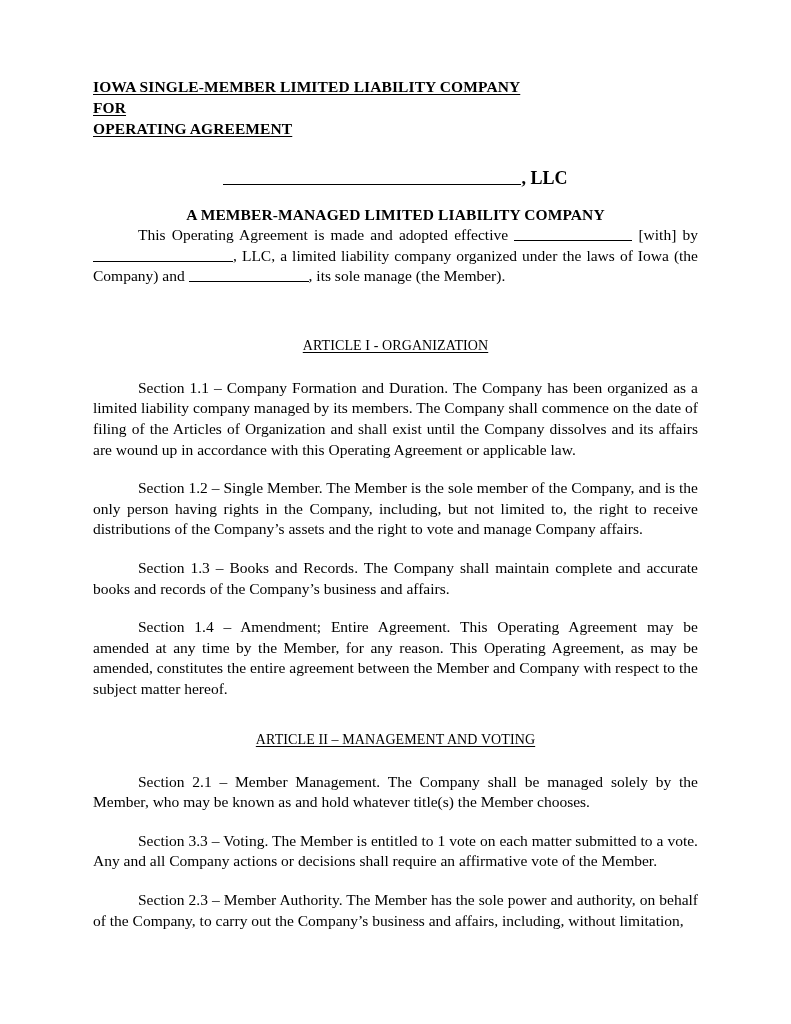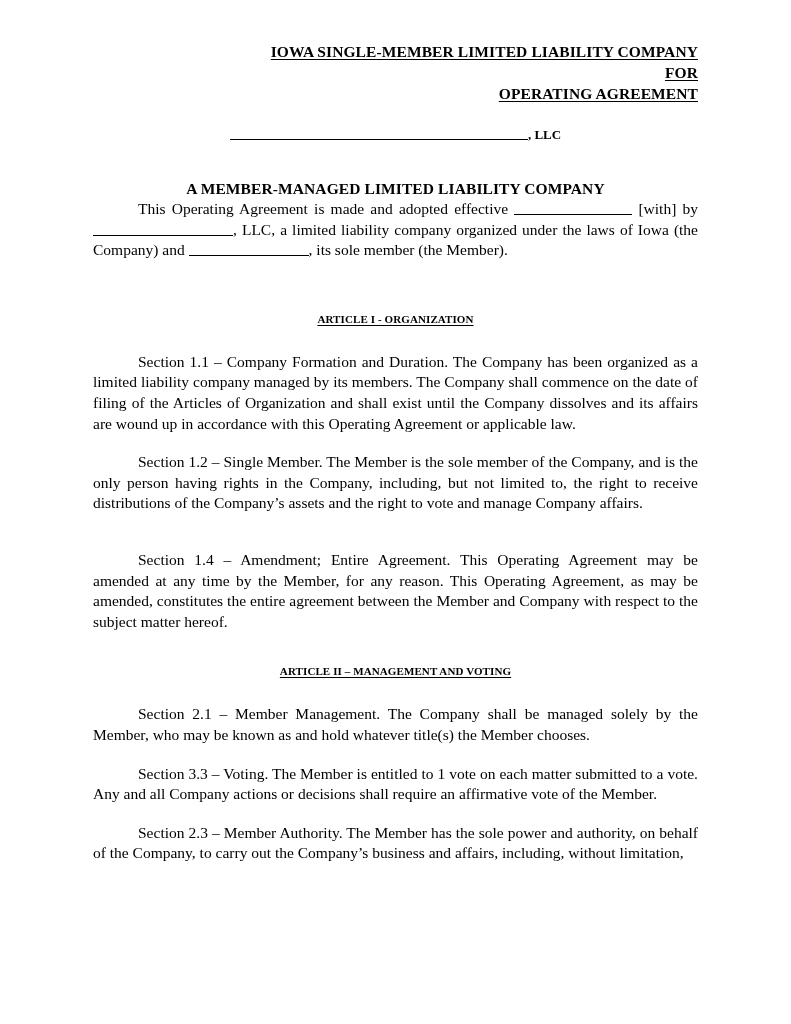--- a/index.html
+++ b/index.html
@@ -23,55 +23,55 @@
   }
   .content {
     position: absolute;
     left: 93px;
     top: 0;
     width: 605px;
   }
 
   
   .title-block {
-    padding-top: 41px;
-    text-align: right;
+    padding-top: 76px;
+    text-align: left;
   }
   .title-line {
     font-size: 15.5px;
     font-weight: bold;
     line-height: 21px;
     letter-spacing: 0.1px;
   }
   .title-line span.u {
     text-decoration: underline;
     text-underline-offset: 2px;
   }
 
   
   .company-line {
     text-align: center;
-    margin-top: 20px;
-    font-size: 13px;
+    margin-top: 28px;
+    font-size: 18px;
     font-weight: bold;
     line-height: 21px;
   }
   .blank {
     display: inline-block;
     border-bottom: 1.3px solid #000;
     vertical-align: baseline;
     height: 0.95em;
     margin-bottom: -1px;
   }
   .blank-company { width: 298px; }
 
   
   .subtitle {
     text-align: center;
-    margin-top: 33px;
+    margin-top: 15px;
     font-size: 15.5px;
     font-weight: bold;
     line-height: 21px;
     letter-spacing: 0.1px;
     font-family: Liberation Serif, serif;
   }
 
   
   p.para {
     margin: 0;
@@ -85,22 +85,22 @@
   .intro {
     margin-top: 22px;
   }
   .blank-date { width: 118px; }
   .blank-llc { width: 140px; }
   .blank-member { width: 120px; }
 
   
   .article-heading {
     text-align: center;
-    font-size: 11px;
-    font-weight: bold;
+    font-size: 14px;
+    font-weight: normal;
     line-height: 21px;
     text-decoration: underline;
     text-underline-offset: 2px;
     letter-spacing: 0.1px;
   }
   .art1 { margin-top: 48px; }
   .art2 { margin-top: 29px; }
 
   .sec-title {
     text-underline-offset: 2px;
@@ -118,34 +118,35 @@
     <div class="title-block">
       <div class="title-line"><span class="u">IOWA SINGLE-MEMBER LIMITED LIABILITY COMPANY</span></div>
       <div class="title-line"><span class="u">FOR</span></div>
       <div class="title-line"><span class="u">OPERATING AGREEMENT</span></div>
     </div>
 
     <div class="company-line"><span class="blank blank-company"></span><span>, LLC</span></div>
 
     <div class="subtitle">A MEMBER-MANAGED LIMITED LIABILITY COMPANY</div>
 
-    <p class="para intro"><span>This Operating Agreement is made and adopted effective </span><span class="blank blank-date"></span><span> [with] by </span><span class="blank blank-llc"></span><span>, LLC, a limited liability company organized under the laws of Iowa (the Company) and </span><span class="blank blank-member"></span><span>, its sole member (the Member).</span></p>
+    <p class="para intro"><span>This Operating Agreement is made and adopted effective </span><span class="blank blank-date"></span><span> [with] by </span><span class="blank blank-llc"></span><span>, LLC, a limited liability company organized under the laws of Iowa (the Company) and </span><span class="blank blank-member"></span><span>, its sole manage (the Member).</span></p>
 
     <div class="article-heading art1">ARTICLE I - ORGANIZATION</div>
 
     <div class="gap-md"></div>
 
     <p class="para"><span class="sec-title">Section 1.1 – Company Formation and Duration</span><span>.  The Company has been organized as a limited liability company managed by its members.  The Company shall commence on the date of filing of the Articles of Organization and shall exist until the Company dissolves and its affairs are wound up in accordance with this Operating Agreement or applicable law.</span></p>
 
     <div class="gap-sm"></div>
 
     <p class="para"><span class="sec-title">Section 1.2 – Single Member</span><span>.  The Member is the sole member of the Company, and is the only person having rights in the Company, including, but not limited to, the right to receive distributions of the Company’s assets and the right to vote and manage Company affairs.</span></p>
 
     <div class="gap-sm"></div>
 
+    <p class="para"><span class="sec-title">Section 1.3 – Books and Records</span><span>.  The Company shall maintain complete and accurate books and records of the Company’s business and affairs.</span></p>
 
     <div class="gap-sm"></div>
 
     <p class="para"><span class="sec-title">Section 1.4 – Amendment; Entire Agreement</span><span>.  This Operating Agreement may be amended at any time by the Member, for any reason.  This Operating Agreement, as may be amended, constitutes the entire agreement between the Member and Company with respect to the subject matter hereof.</span></p>
 
     <div class="article-heading art2">ARTICLE II – MANAGEMENT AND VOTING</div>
 
     <div class="gap-md"></div>
 
     <p class="para"><span class="sec-title">Section 2.1 – Member Management</span><span>.   The Company shall be managed solely by the Member, who may be known as and hold whatever title(s) the Member chooses.</span></p>

